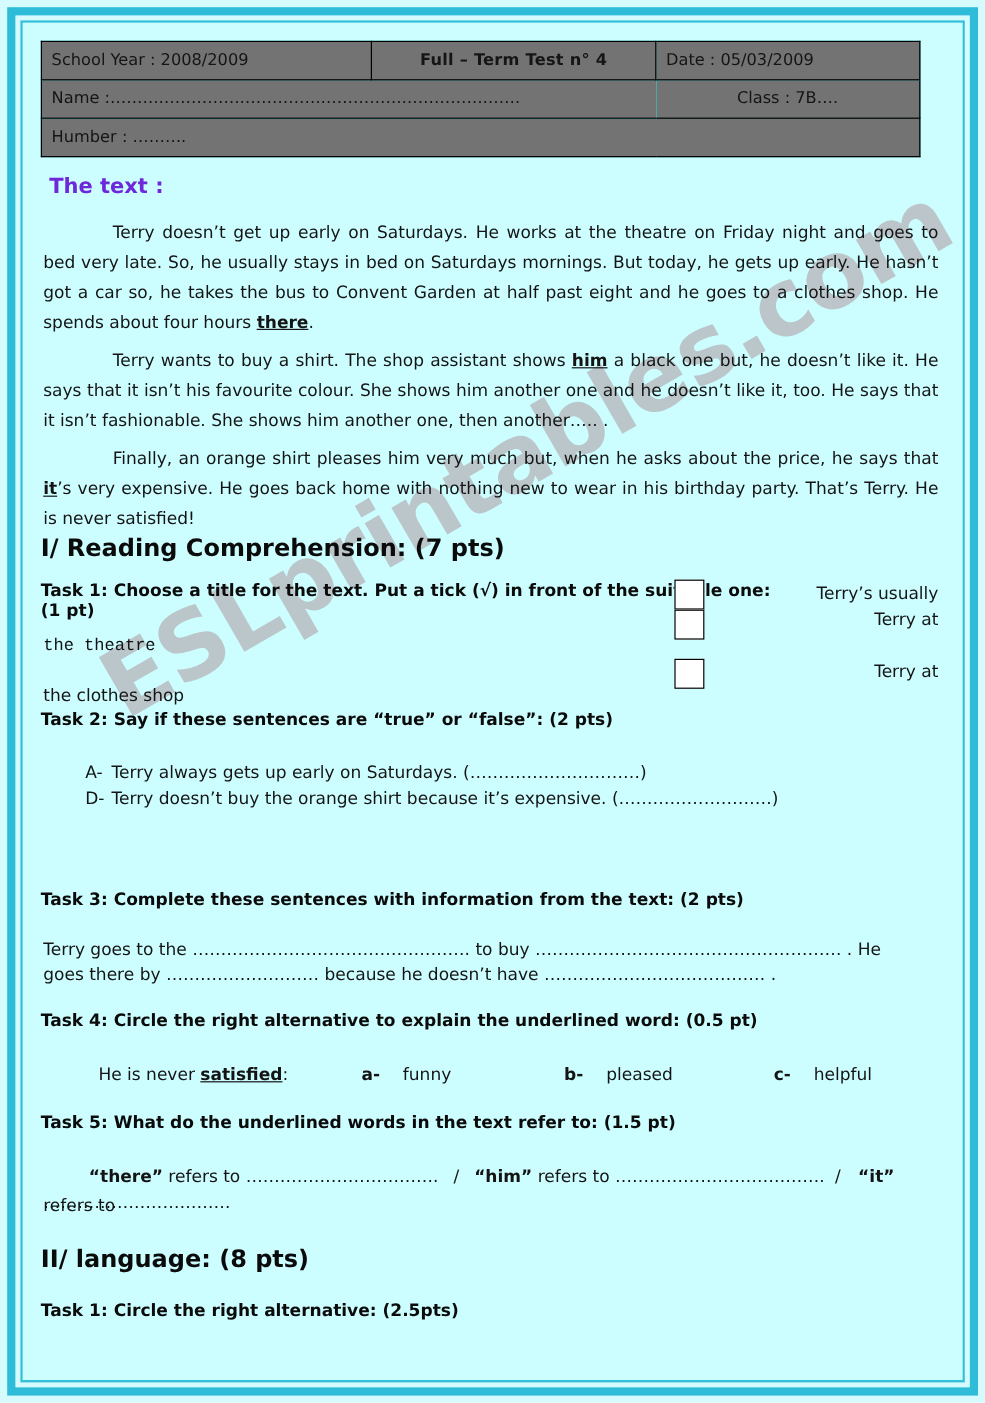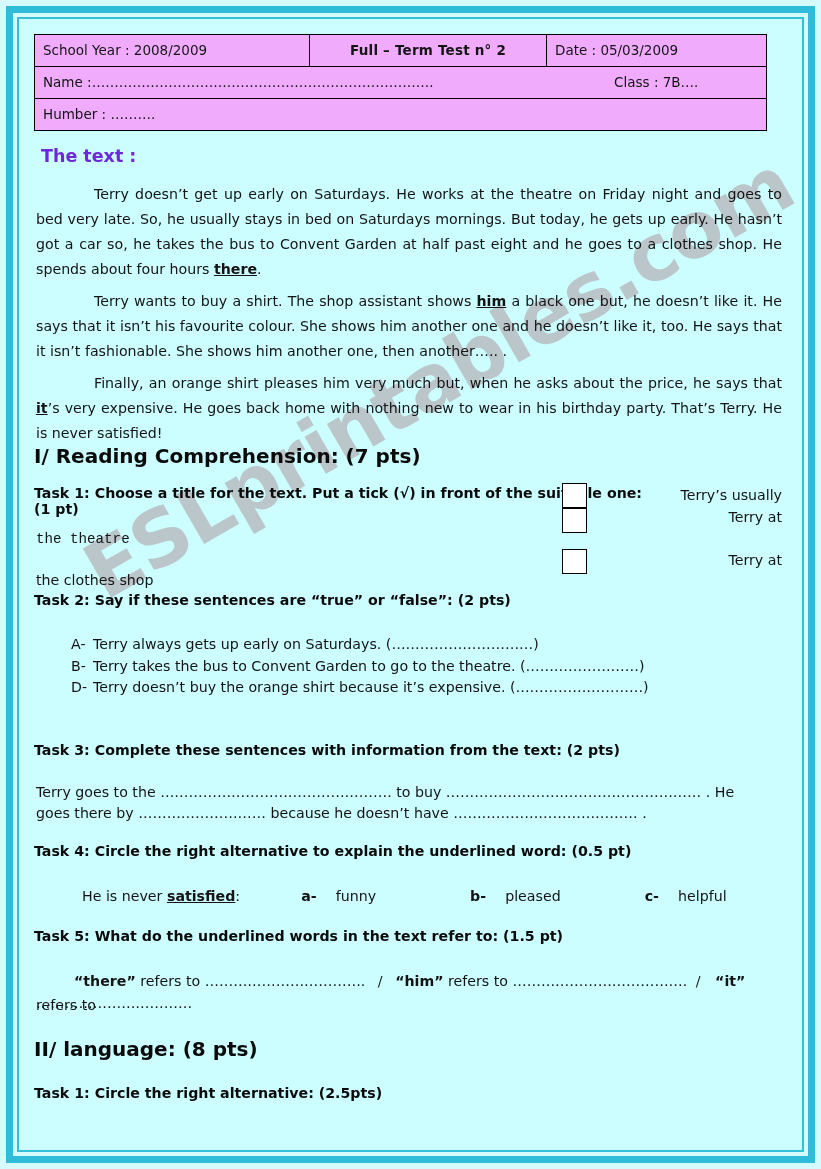--- a/index.html
+++ b/index.html
@@ -79,21 +79,21 @@
     position: absolute;
     left: 15px;
     top: 15px;
     width: 733px;
     border-collapse: collapse;
     background: #14fbfb;
     table-layout: fixed;
   }
   .hdr-table td {
     border: 1.5px solid #000;
-    background: #f0abfc;
+    background: #737373;
     padding: 3px 8px 4px 8px;
     font-family: "DejaVu Sans", sans-serif;
     font-size: 13.5px;
     color: #151515;
     vertical-align: middle;
     height: 24px;
   }
   .hdr-title {
     text-align: center;
     font-weight: bold;
@@ -184,21 +184,21 @@
   <div class="page">
 
     <div class="watermark">ESLprintables.com</div>
 
     <div class="content">
 
       <table class="hdr-table">
         <tbody>
             <tr>
           <td class="hdr-school" style="width:258px;">School Year : 2008/2009</td>
-          <td class="hdr-title" style="width:220px;">Full – Term Test n° 2</td>
+          <td class="hdr-title" style="width:220px;">Full – Term Test n° 4</td>
           <td class="hdr-date no-bottom" style="width:auto;">Date : 05/03/2009</td>
         </tr>
         <tr>
           <td class="hdr-name" colspan="2" style="border-right:none;">Name :………………………………………………………………….</td>
           <td class="hdr-class" style="border-left:none;">Class : 7B….</td>
         </tr>
         <tr>
           <td class="hdr-number" colspan="3" style="border-top:none;">Humber : ……….</td>
         </tr>
       </tbody>
@@ -229,21 +229,20 @@
       <div class="abs plain" style="left:560px; top:464px; width:203px; text-align:right;">Terry’s usually</div>
       <div class="abs plain" style="left:560px; top:486px; width:203px; text-align:right;">Terry at</div>
       <div class="abs plain" style="left:17px; top:508px;font-family:Liberation Mono, monospace;">the theatre</div>
       <div class="abs plain" style="left:560px; top:529px; width:203px; text-align:right;">Terry at</div>
       <div class="abs plain" style="left:17px; top:549px;">the clothes shop</div>
 
       <div class="abs task-head" style="left:15px; top:573px;">Task 2: Say if these sentences are “true” or “false”: (2 pts)</div>
 
       <div class="abs tf-list" style="left:52px; top:615px;">
         <div class="tf-row"><span class="tf-label">A-</span><span>Terry always gets up early on Saturdays. (…………………………)</span></div>
-        <div class="tf-row"><span class="tf-label">B-</span><span>Terry takes the bus to Convent Garden to go to the theatre. (……………………)</span></div>
         <div class="tf-row"><span class="tf-label">D-</span><span>Terry doesn’t buy the orange shirt because it’s expensive. (………………………)</span></div>
       </div>
 
       <div class="abs task-head" style="left:15px; top:723px;">Task 3: Complete these sentences with information from the text: (2 pts)</div>
       <div class="abs plain" style="left:17px; top:761px; width:746px;">Terry goes to the …………………………………………. to buy ……………………………………………… .  He</div>
       <div class="abs plain" style="left:17px; top:782px; width:746px;">goes there by ……………………… because he doesn’t have ………………………………… .</div>
 
       <div class="abs task-head" style="left:15px; top:824px;">Task 4: Circle the right alternative to explain the underlined word: (0.5 pt)</div>
 
       <div class="abs plain alt-row" style="left:63px; top:865px;">

